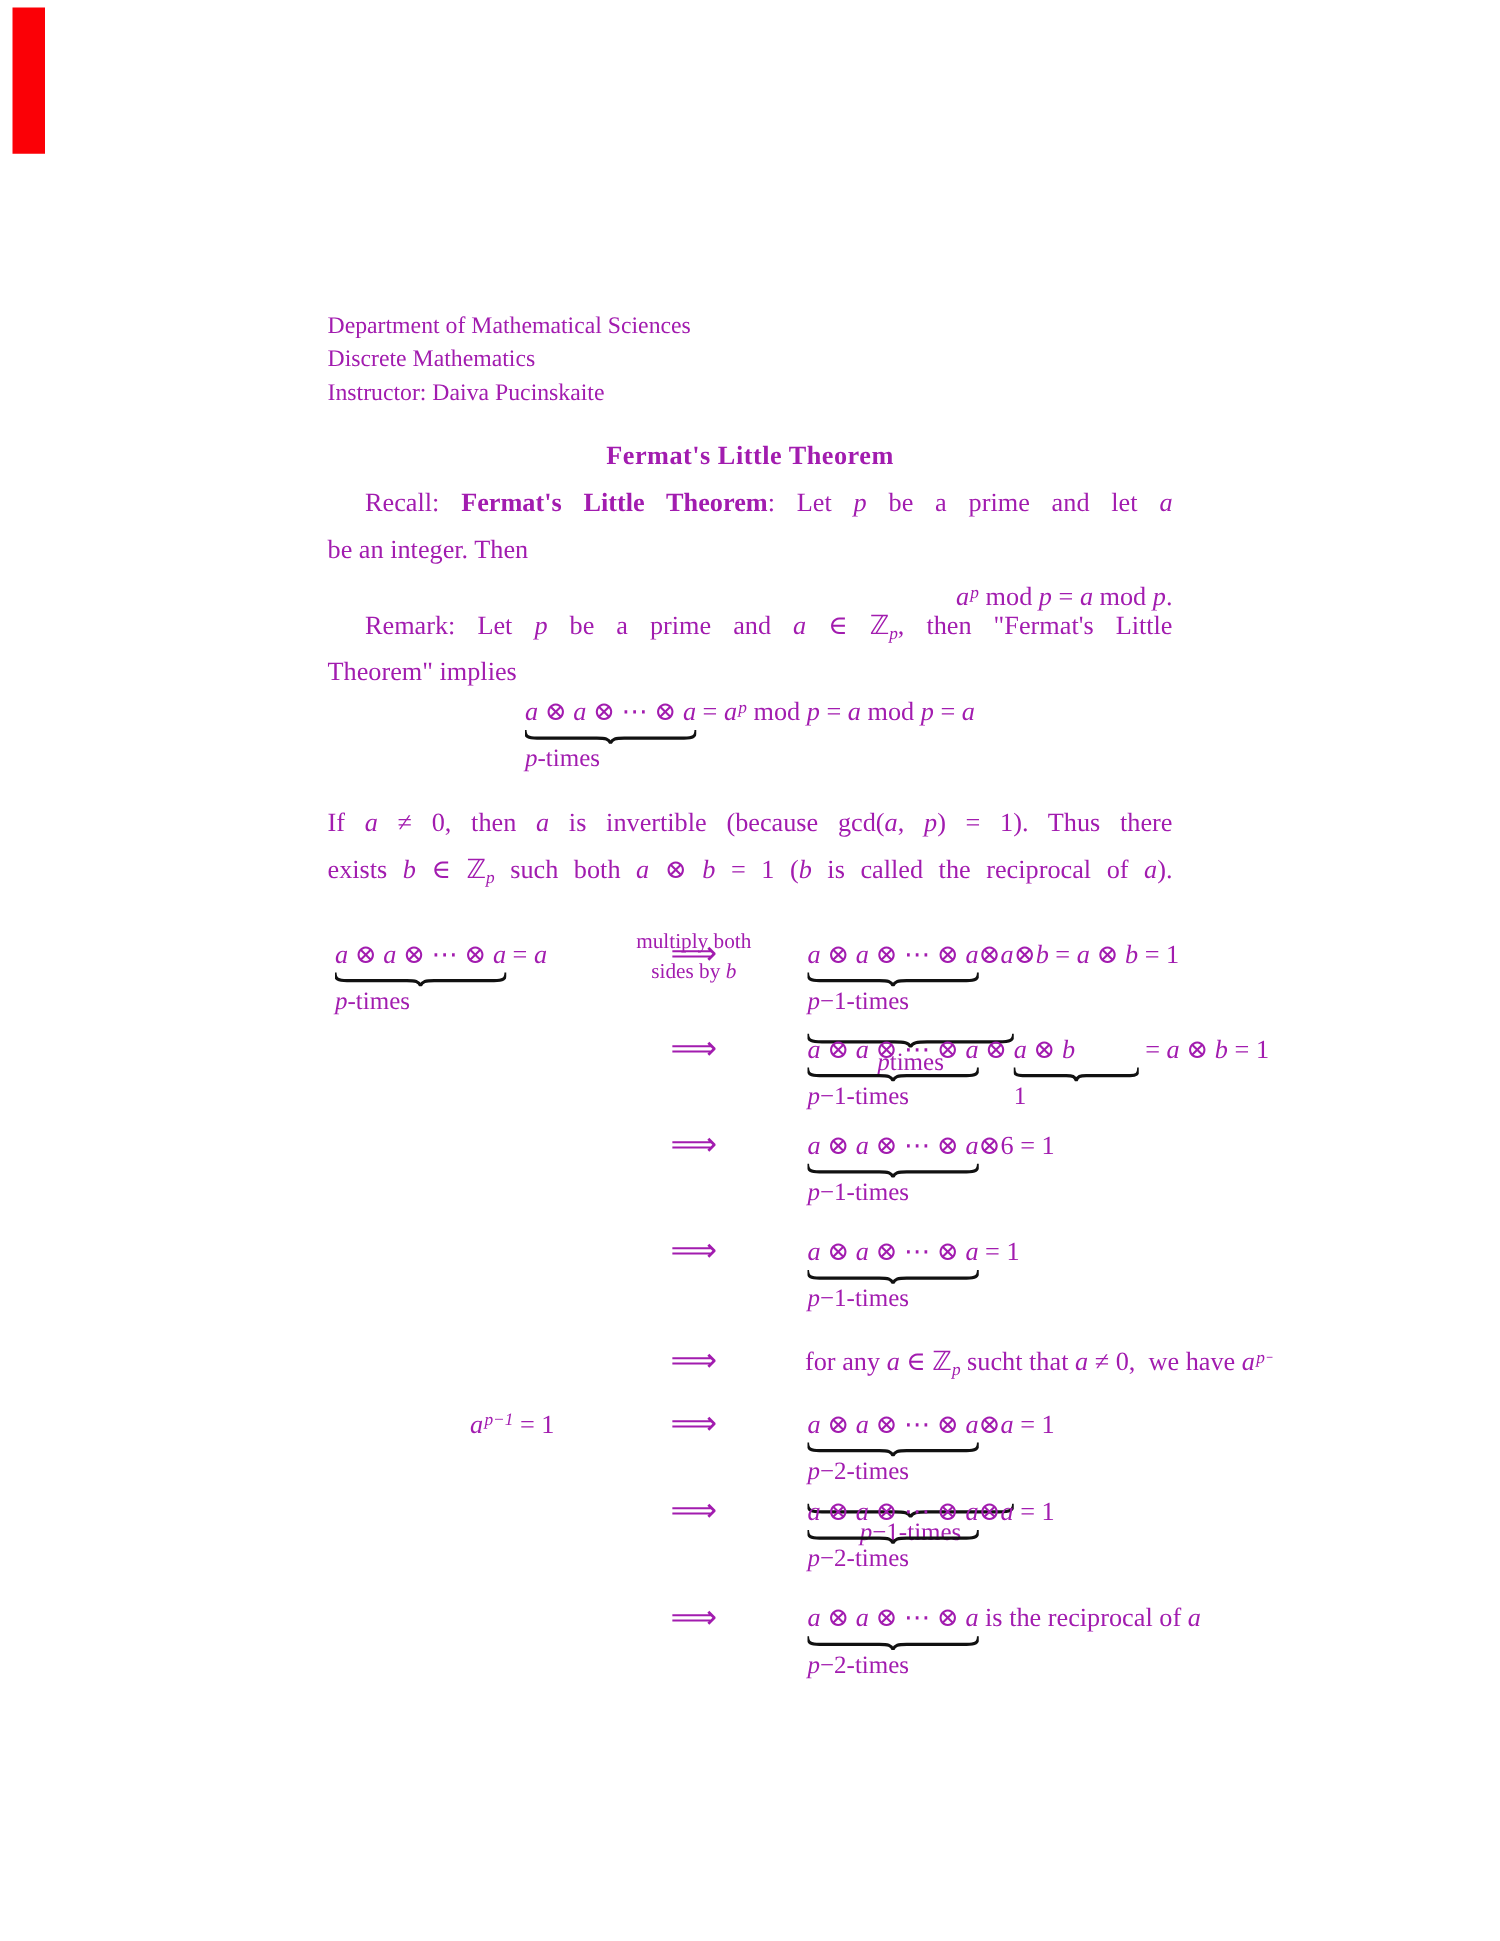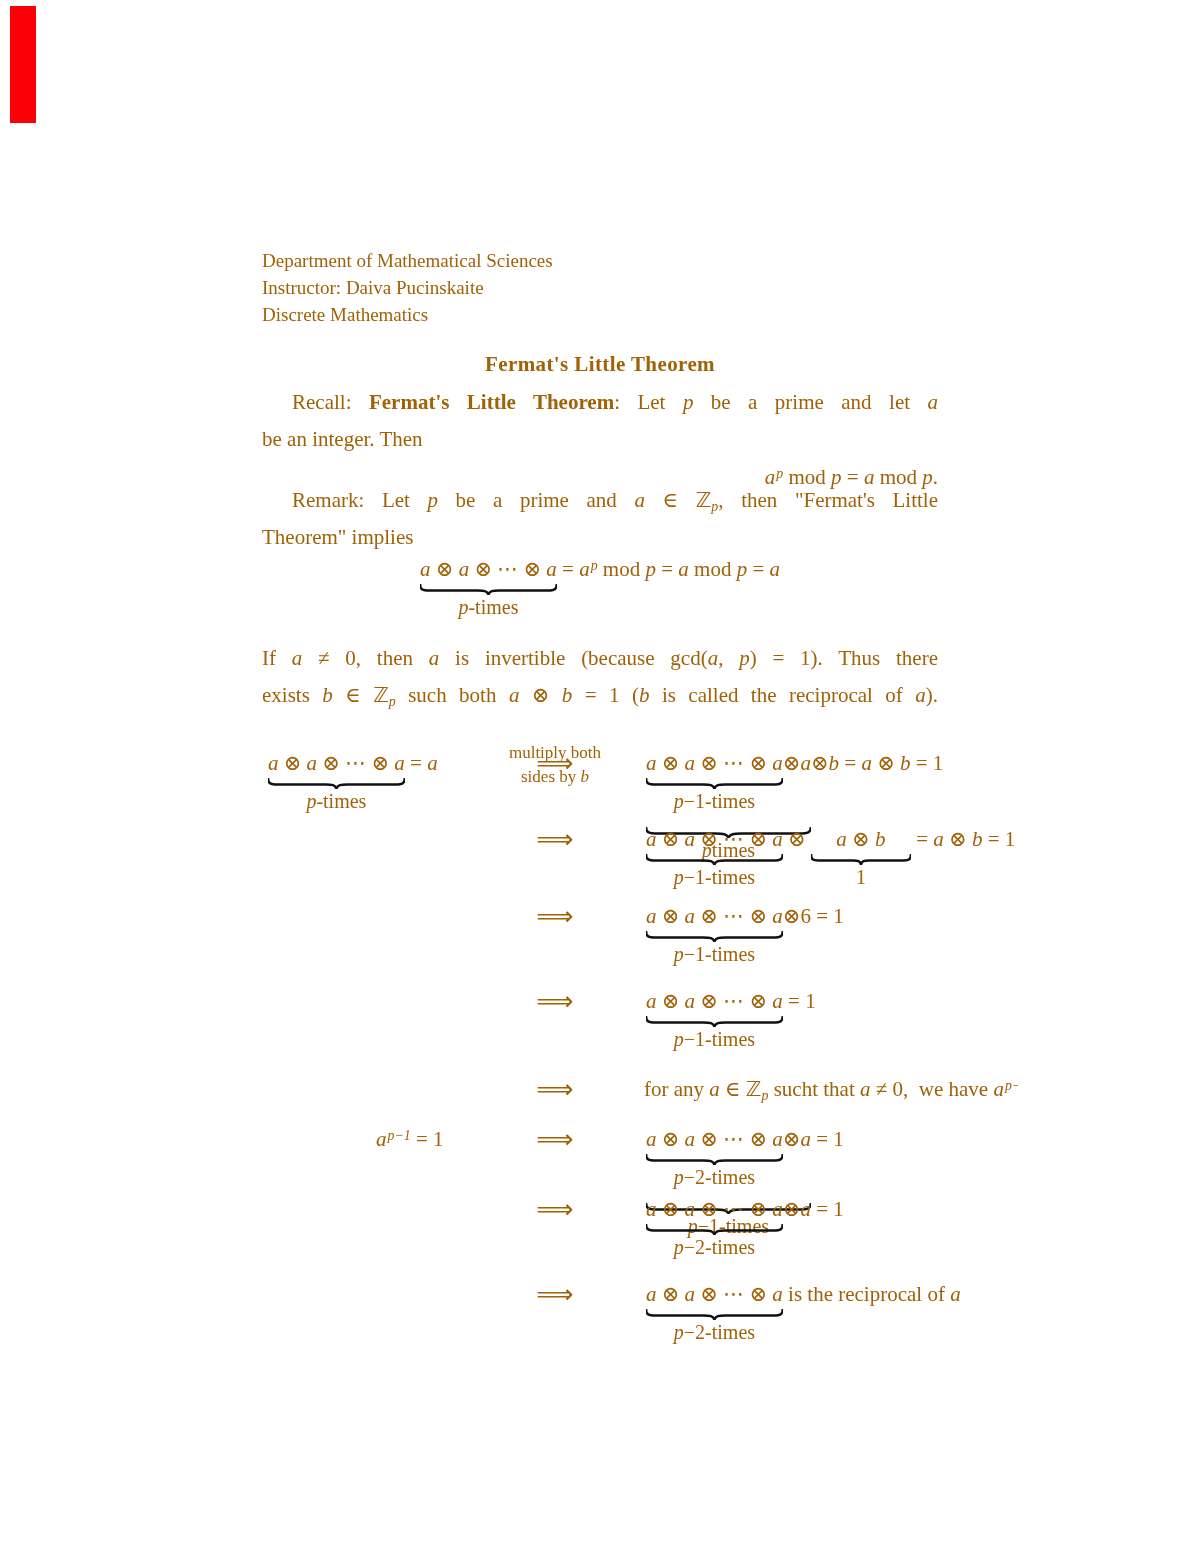--- a/index.html
+++ b/index.html
@@ -1,55 +1,55 @@
 <!DOCTYPE html>
 <html><head>
 <meta charset="utf-8">
 <style>
   html,body{margin:0;padding:0;background:#ffffff;}
   .page{position:relative;width:1018px;height:1553px;background:#ffffff;overflow:hidden;
-        font-family:"Liberation Serif","DejaVu Serif","DejaVu Sans",serif;color:#a16207;}
+        font-family:"Liberation Serif","DejaVu Serif","DejaVu Sans",serif;color:#a21caf;}
   .red-marker{position:absolute;left:10px;top:6px;width:26px;height:117px;}
   .hdr{position:absolute;left:262px;top:247px;font-size:19px;line-height:27px;}
   .title{position:absolute;left:262px;width:676px;top:352px;text-align:center;
          font-size:21px;font-weight:bold;letter-spacing:.4px;}
   .para{position:absolute;left:262px;width:676px;font-size:21px;line-height:27px;}
   .ind{padding-left:30px;box-sizing:border-box;}
   .jst{text-align:justify;text-align-last:justify;}
   .eqcenter{position:absolute;left:262px;width:676px;text-align:right;font-size:21px;line-height:26px;}
   .eqflex{position:absolute;left:262px;width:676px;display:flex;justify-content:center;align-items:flex-start;font-size:21px;line-height:26px;}
   .eqrow{position:absolute;display:flex;align-items:flex-start;font-size:21px;line-height:26px;}
   .pre span{white-space:pre;}
   .it{font-style:italic;}
   .bf{font-weight:bold;}
   .sup{font-size:66%;position:relative;top:-0.45em;margin-left:1px;}
   .sub{font-size:66%;position:relative;top:0.28em;}
   .bb{font-family:"DejaVu Sans",sans-serif;}
-  .ub{display:inline-flex;flex-direction:column;align-items:center;}
+  .ub{display:inline-flex;flex-direction:column;align-items:flex-start;}
   .ub .ex{line-height:26px;white-space:pre;}
   .brace{display:block;width:100%;height:12px;margin-top:1px;}
   .lbl{font-size:20px;line-height:17px;margin-top:4px;white-space:pre;}
   .ub2{display:inline-flex;flex-direction:column;align-items:center;}
   .ub2 > .inner{display:flex;align-items:flex-start;}
   .ub2 > .brace{margin-top:16px;}
   .arrowcol{position:absolute;left:470px;width:170px;text-align:center;}
   .arrow{font-family:"DejaVu Sans","DejaVu Serif",sans-serif;font-size:26px;line-height:26px;}
   .note{font-size:17px;line-height:19px;text-align:center;margin-top:44px;}
 </style>
 </head>
 <body>
 
 <div class="page">
 
   <div class="red-marker" style="background: rgb(251, 0, 6);"></div>
 
   <div class="hdr">
     <div>Department of Mathematical Sciences</div>
+    <div>Discrete Mathematics</div>
     <div>Instructor: Daiva Pucinskaite</div>
-    <div>Discrete Mathematics</div>
   </div>
 
   <div class="title">Fermat's Little Theorem</div>
 
   <div class="para ind jst" style="top:389px"><span>Recall: </span><span class="bf">Fermat's Little Theorem</span><span>: Let </span><span class="it">p</span><span> be a prime and let </span><span class="it">a</span></div>
   <div class="para" style="top:426px"><span>be an integer. Then</span></div>
 
   <div class="eqcenter pre" style="top:464px"><span class="it">a</span><span class="it sup">p</span><span> mod </span><span class="it">p</span><span> = </span><span class="it">a</span><span> mod </span><span class="it">p</span><span>.</span></div>
 
   <div class="para ind jst" style="top:487px"><span>Remark: Let </span><span class="it">p</span><span> be a prime and </span><span class="it">a</span><span> ∈ </span><span class="bb">ℤ</span><span class="it sub">p</span><span>, then "Fermat's Little</span></div>

